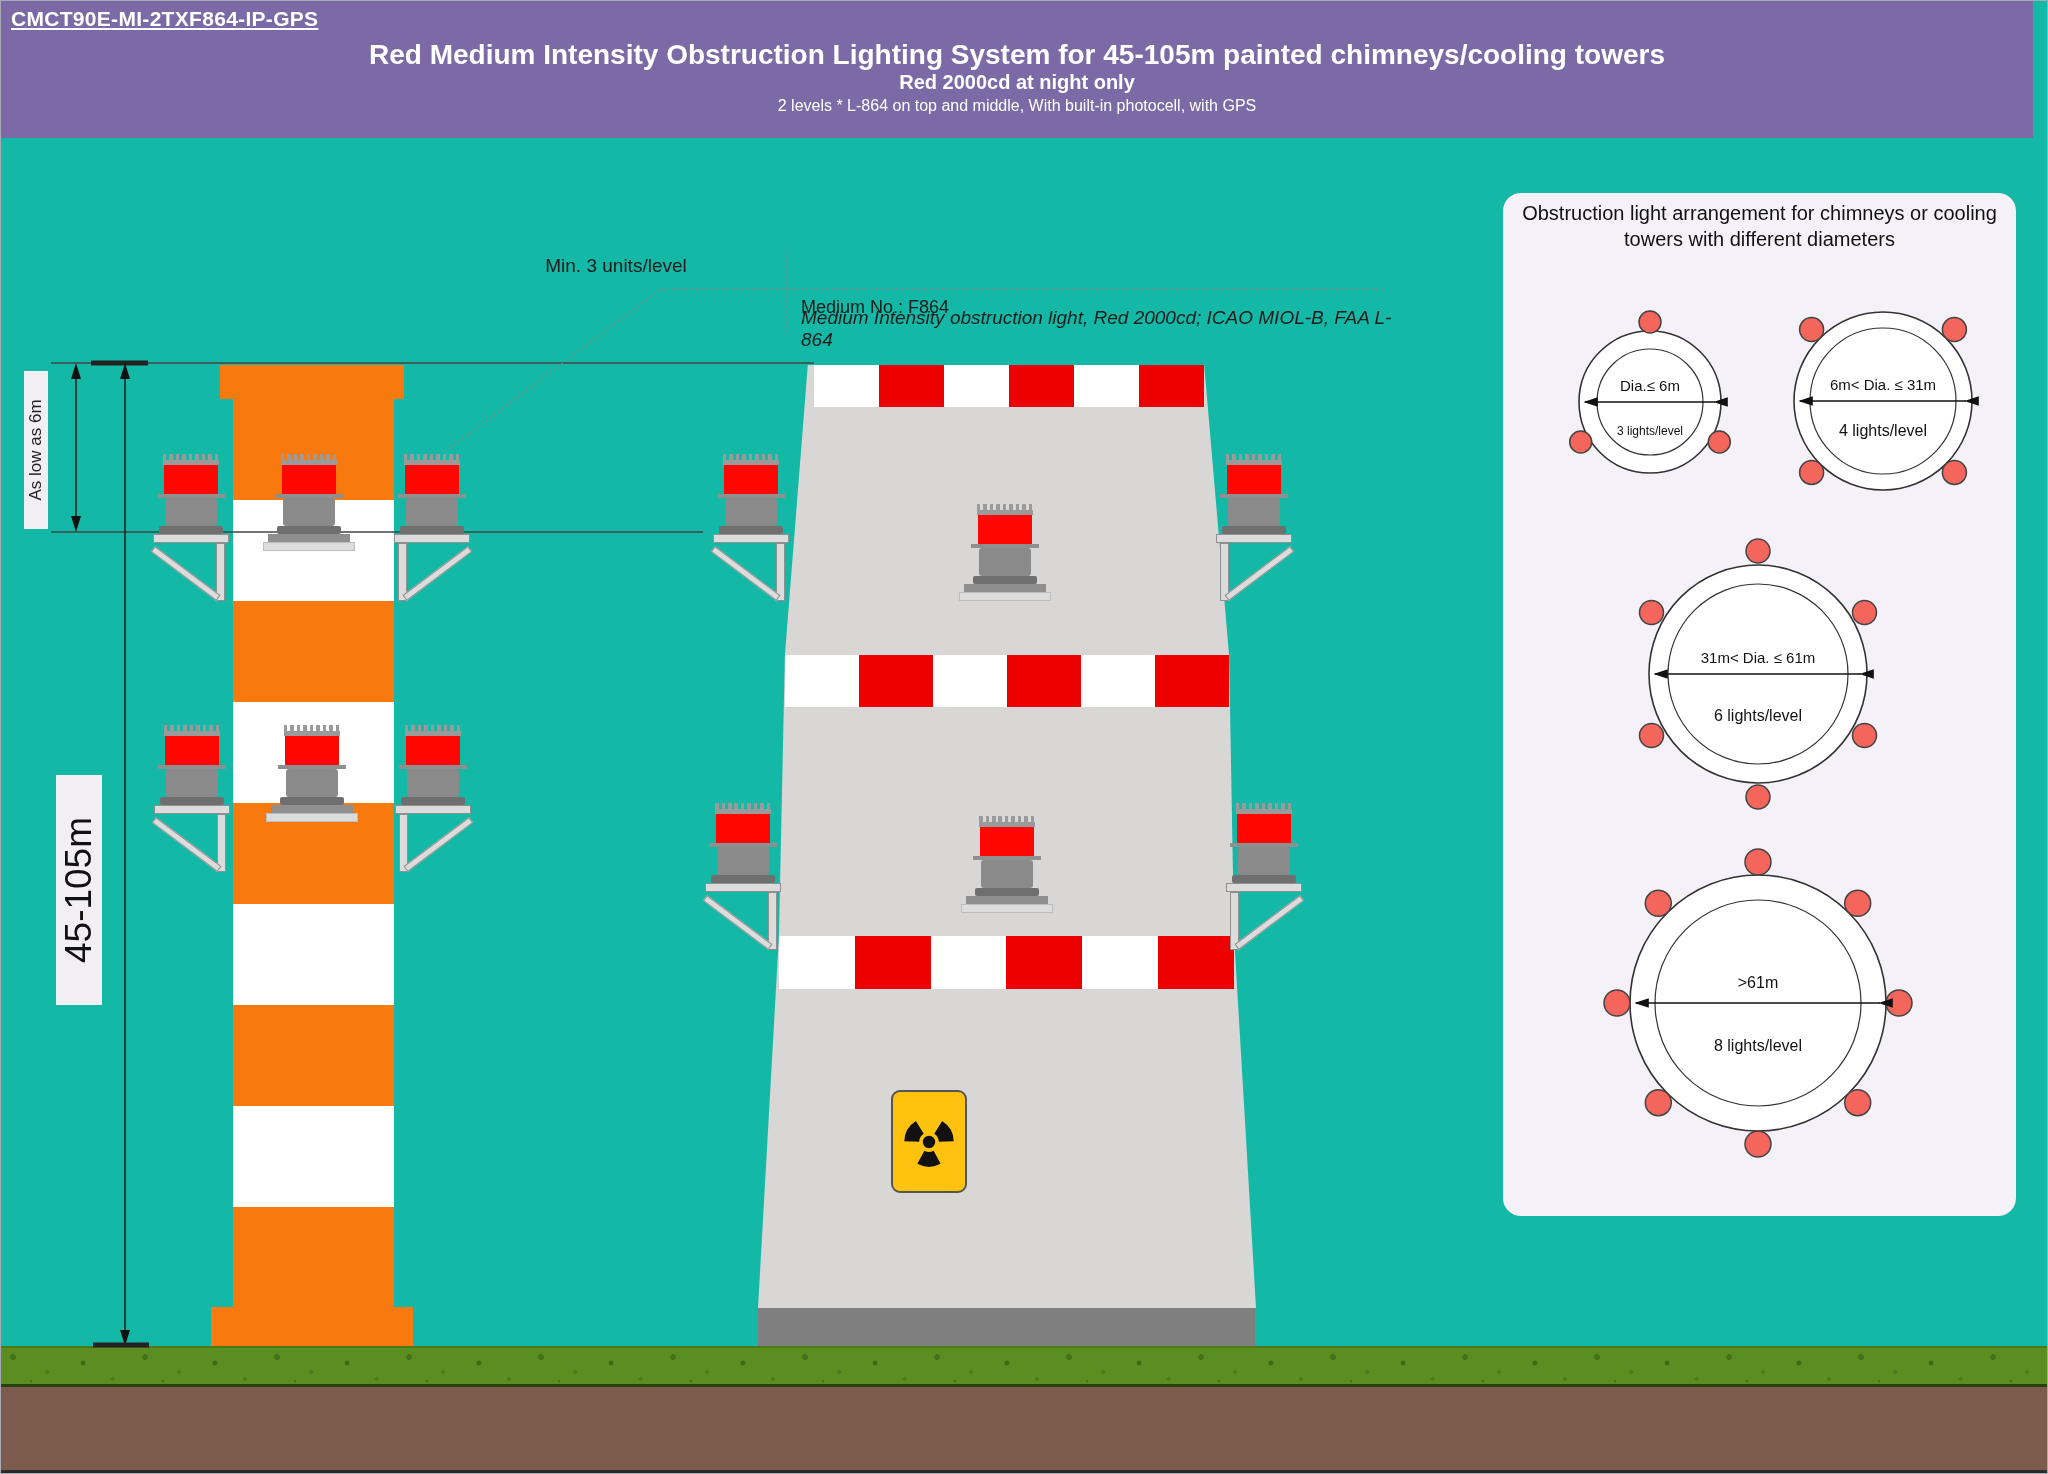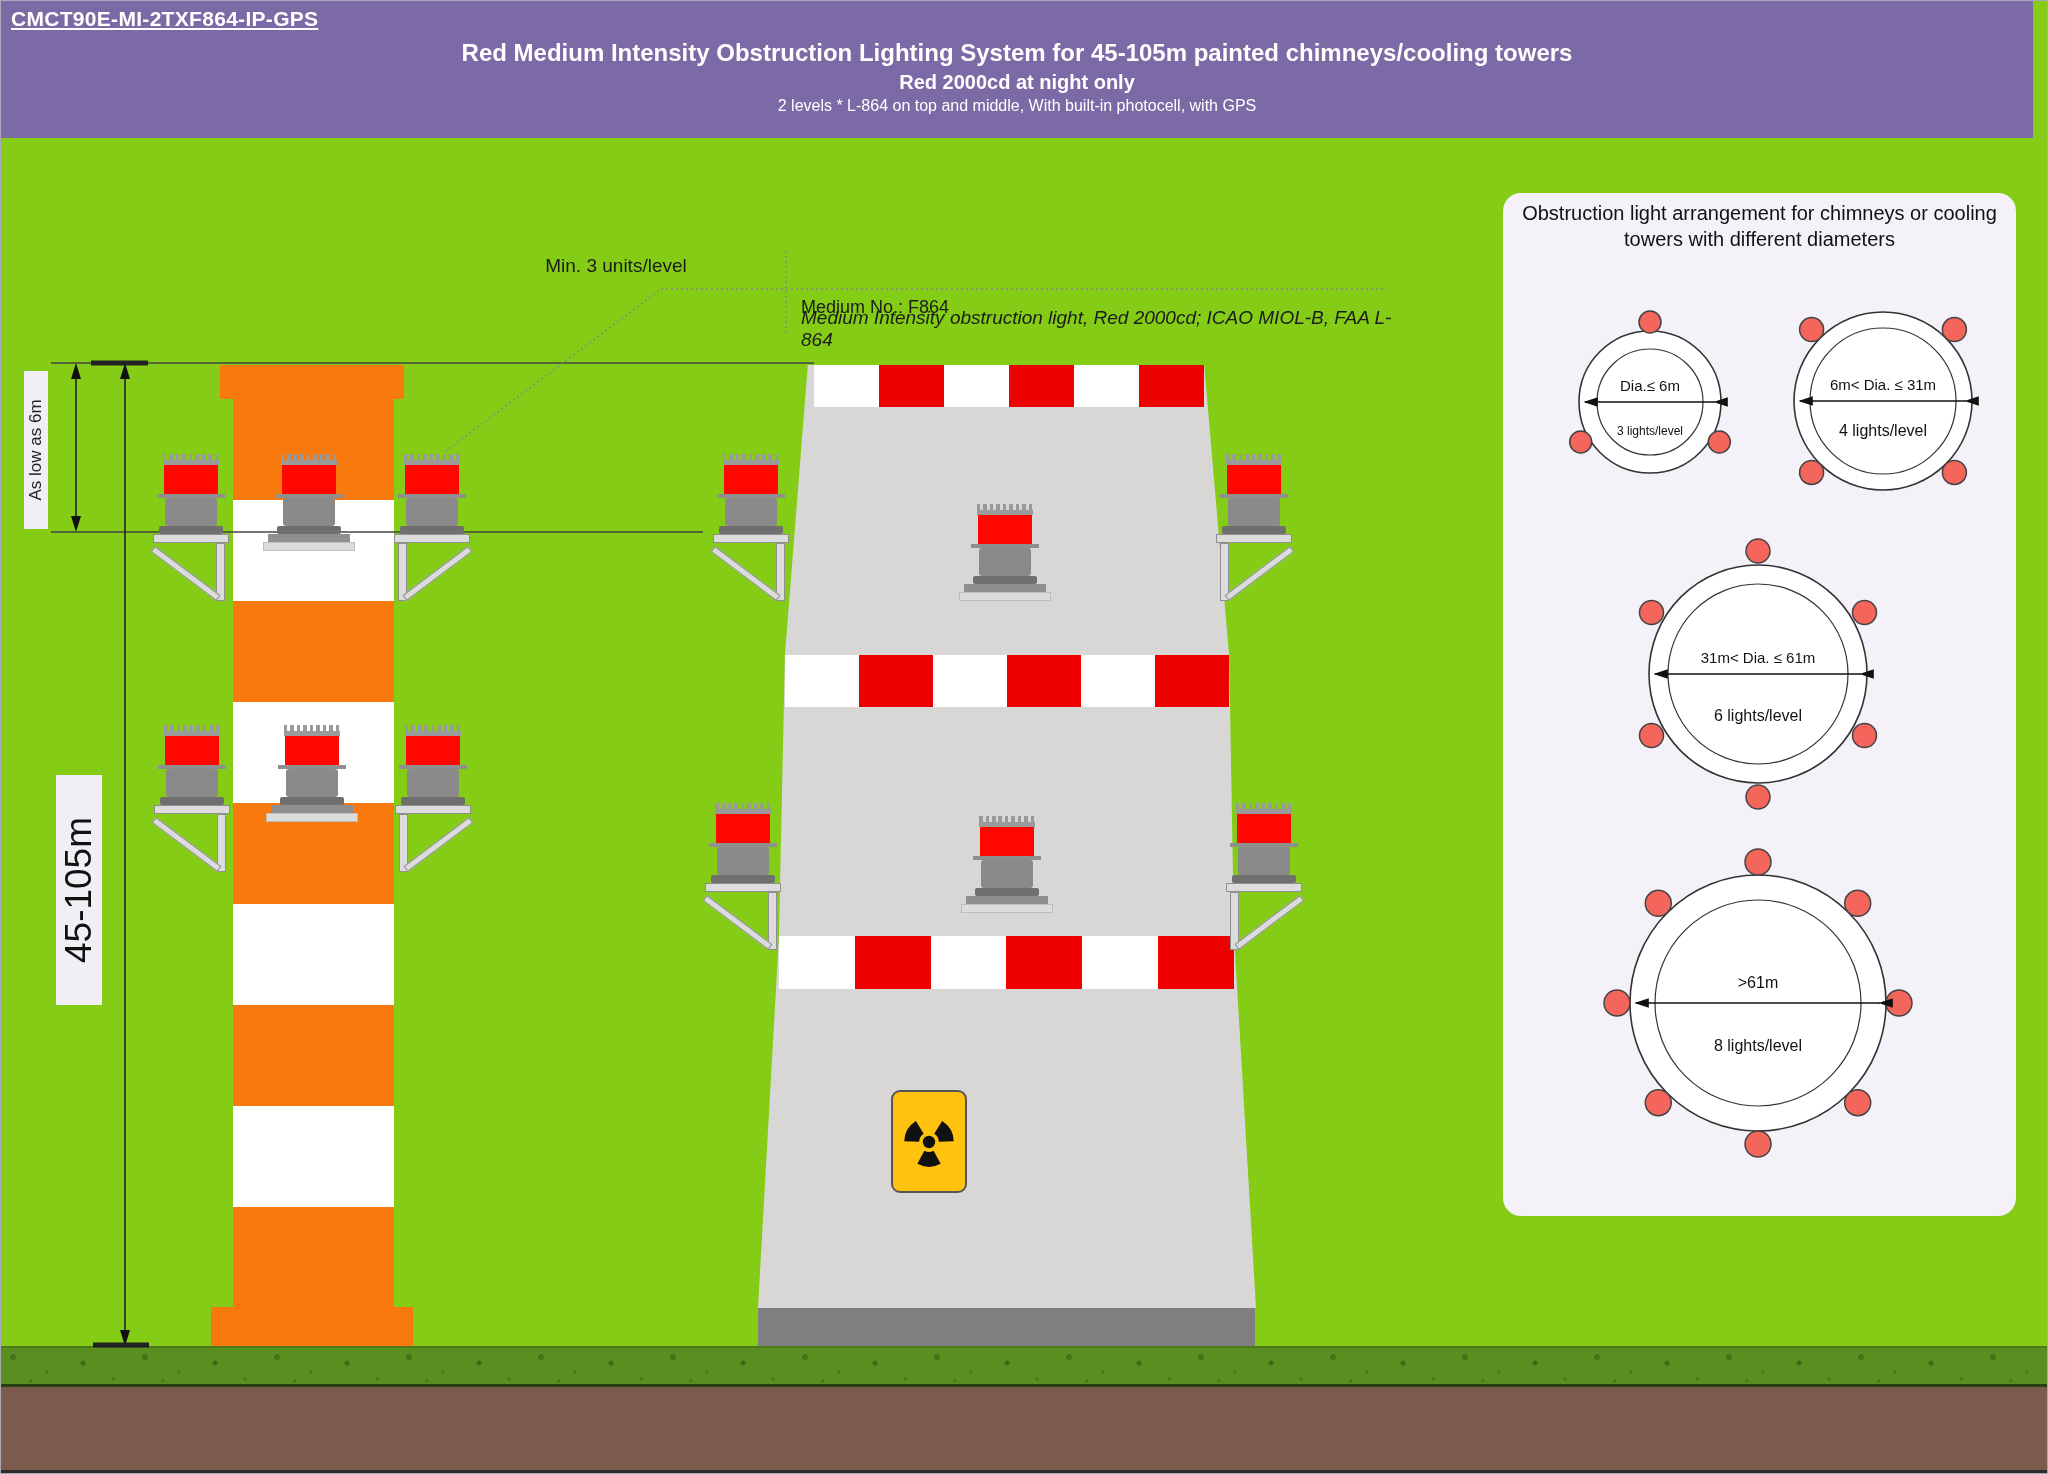--- a/index.html
+++ b/index.html
@@ -1,24 +1,24 @@
 <!DOCTYPE html>
 <html><head>
 <meta charset="utf-8">
 <style>
   html,body{margin:0;padding:0;background:#cfcfd6;}
   #canvas{
     position:relative;width:2048px;height:1474px;overflow:hidden;
-    background:#84cc16;border:1px solid #a9a9b5;box-sizing:border-box;
+    background:#14b8a6;border:1px solid #a9a9b5;box-sizing:border-box;
     font-family:"Liberation Sans", sans-serif;
   }
   
   #header{position:absolute;left:0;top:0;width:2032px;height:137px;background:#7B6AA5;color:#fff;}
   #hdr-code{position:absolute;left:10px;top:6px;font-size:21px;font-weight:bold;text-decoration:underline;letter-spacing:.3px;}
-  #hdr-title{position:absolute;left:0;top:38px;width:100%;text-align:center;font-size:24px;font-weight:bold;}
+  #hdr-title{position:absolute;left:0;top:38px;width:100%;text-align:center;font-size:28px;font-weight:bold;}
   #hdr-sub1{position:absolute;left:0;top:70px;width:100%;text-align:center;font-size:20px;font-weight:bold;}
   #hdr-sub2{position:absolute;left:0;top:96px;width:100%;text-align:center;font-size:16px;font-weight:normal;}
 
   
   .ann{position:absolute;color:#1c1c1c;font-size:19px;}
   #ann-min{left:500px;top:254px;width:230px;text-align:center;}
   #ann-spec{left:800px;top:258px;width:600px;font-style:italic;margin-top:48px;}
   #ann-model{left:800px;top:296px;width:300px;font-size:18px;}
 
   

